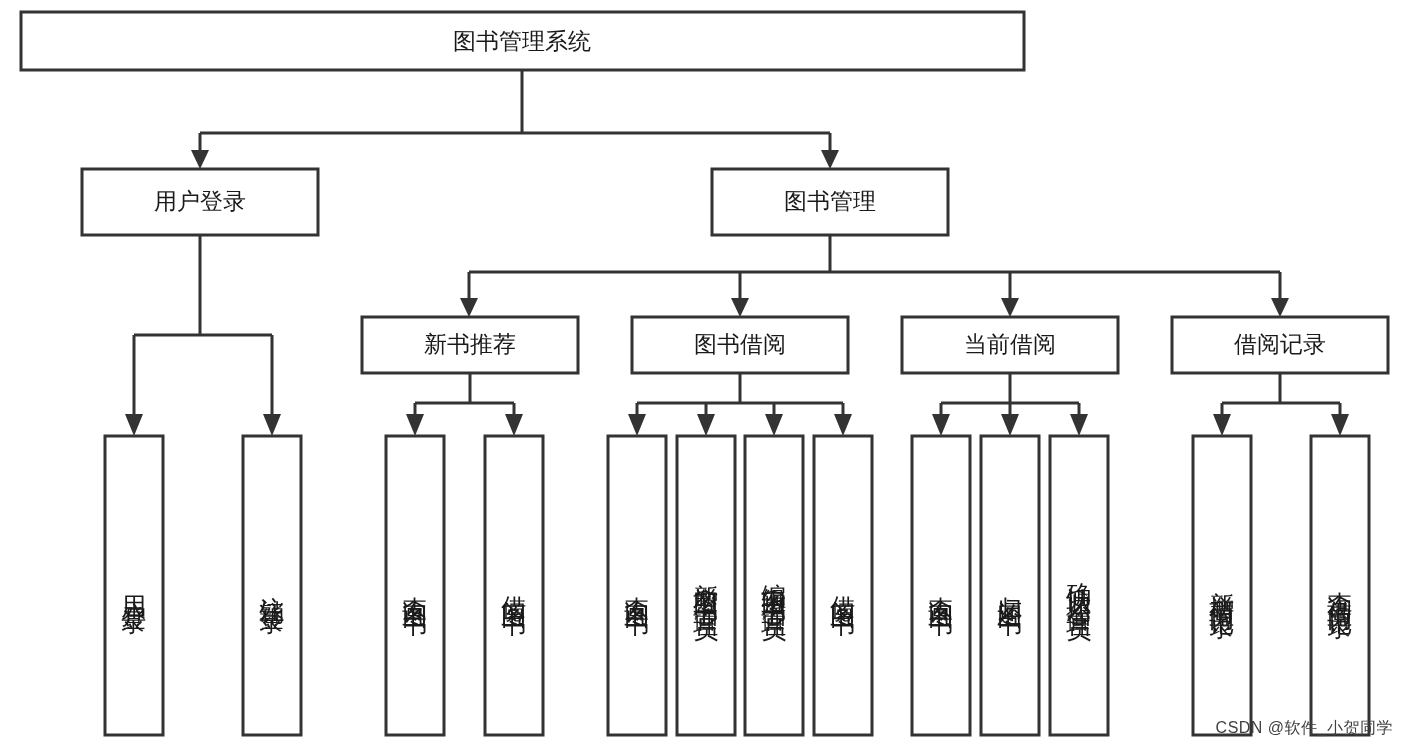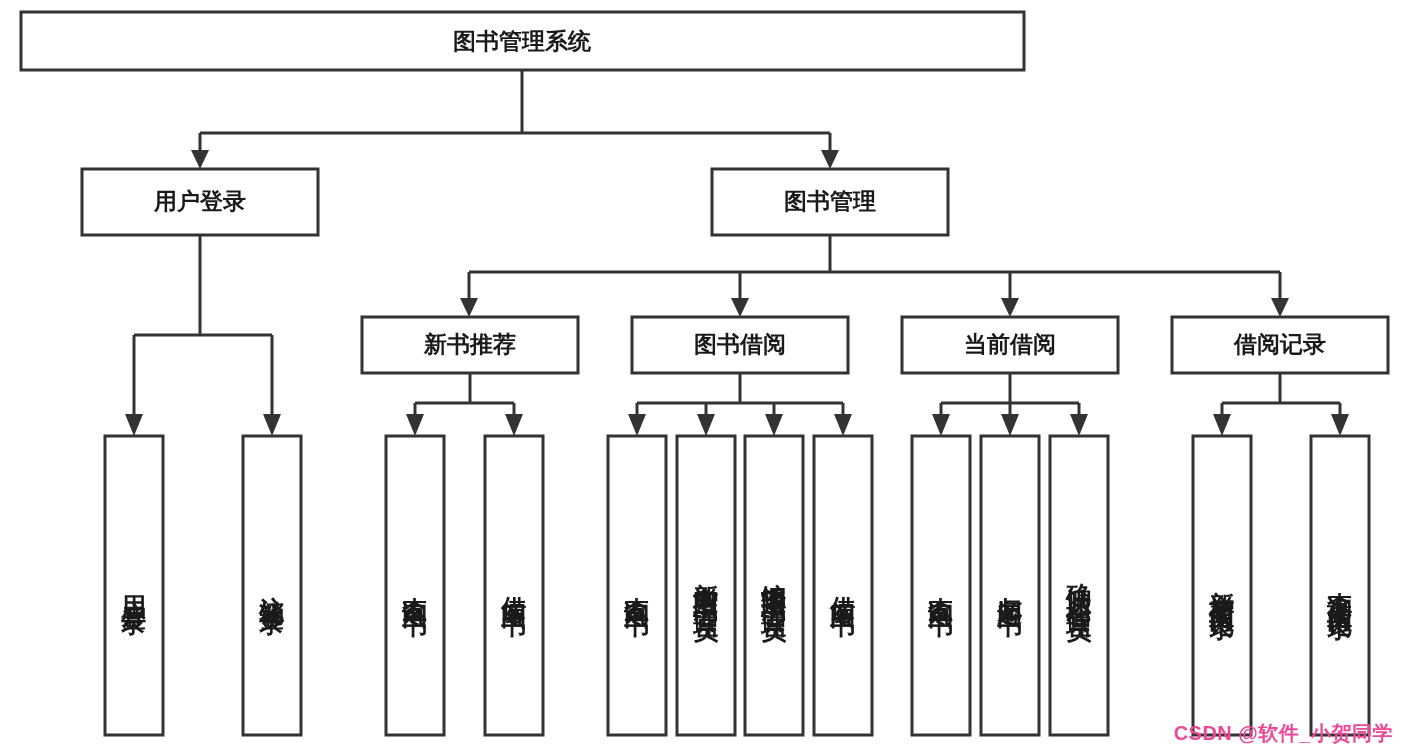--- a/index.html
+++ b/index.html
@@ -10,21 +10,20 @@
   body {
     width: 1405px;
     height: 747px;
     font-family: "Liberation Sans", "DejaVu Sans", sans-serif;
     overflow: hidden;
   }
   #diagram-root {
     position: relative;
     width: 1405px;
     height: 747px;
-    font-weight: bold;
   }
   svg.diagram {
     position: absolute;
     left: 0;
     top: 0;
     width: 1405px;
     height: 747px;
     display: block;
   }
   .node-rect {
@@ -60,24 +59,24 @@
     font-family: "Liberation Sans", "DejaVu Sans", sans-serif;
     font-size: 25px;
     line-height: 1.05;
     color: #1a1a1a;
     letter-spacing: 5px;
     white-space: nowrap;
   }
   .watermark {
     position: absolute;
     right: 12px;
-    bottom: 0;
-    font-family: "Liberation Sans", "DejaVu Sans", sans-serif;
-    font-size: 20px;
-    color: #ec4899;
+    bottom: 8px;
+    font-family: "Liberation Sans", "DejaVu Sans", sans-serif;
+    font-size: 16px;
+    color: #404040;
     letter-spacing: 0.5px;
     white-space: nowrap;
   }
 </style>
 </head>
 <body>
 
 <div id="diagram-root">
 
   <svg class="diagram" viewBox="0 0 1405 747" xmlns="http://www.w3.org/2000/svg">

